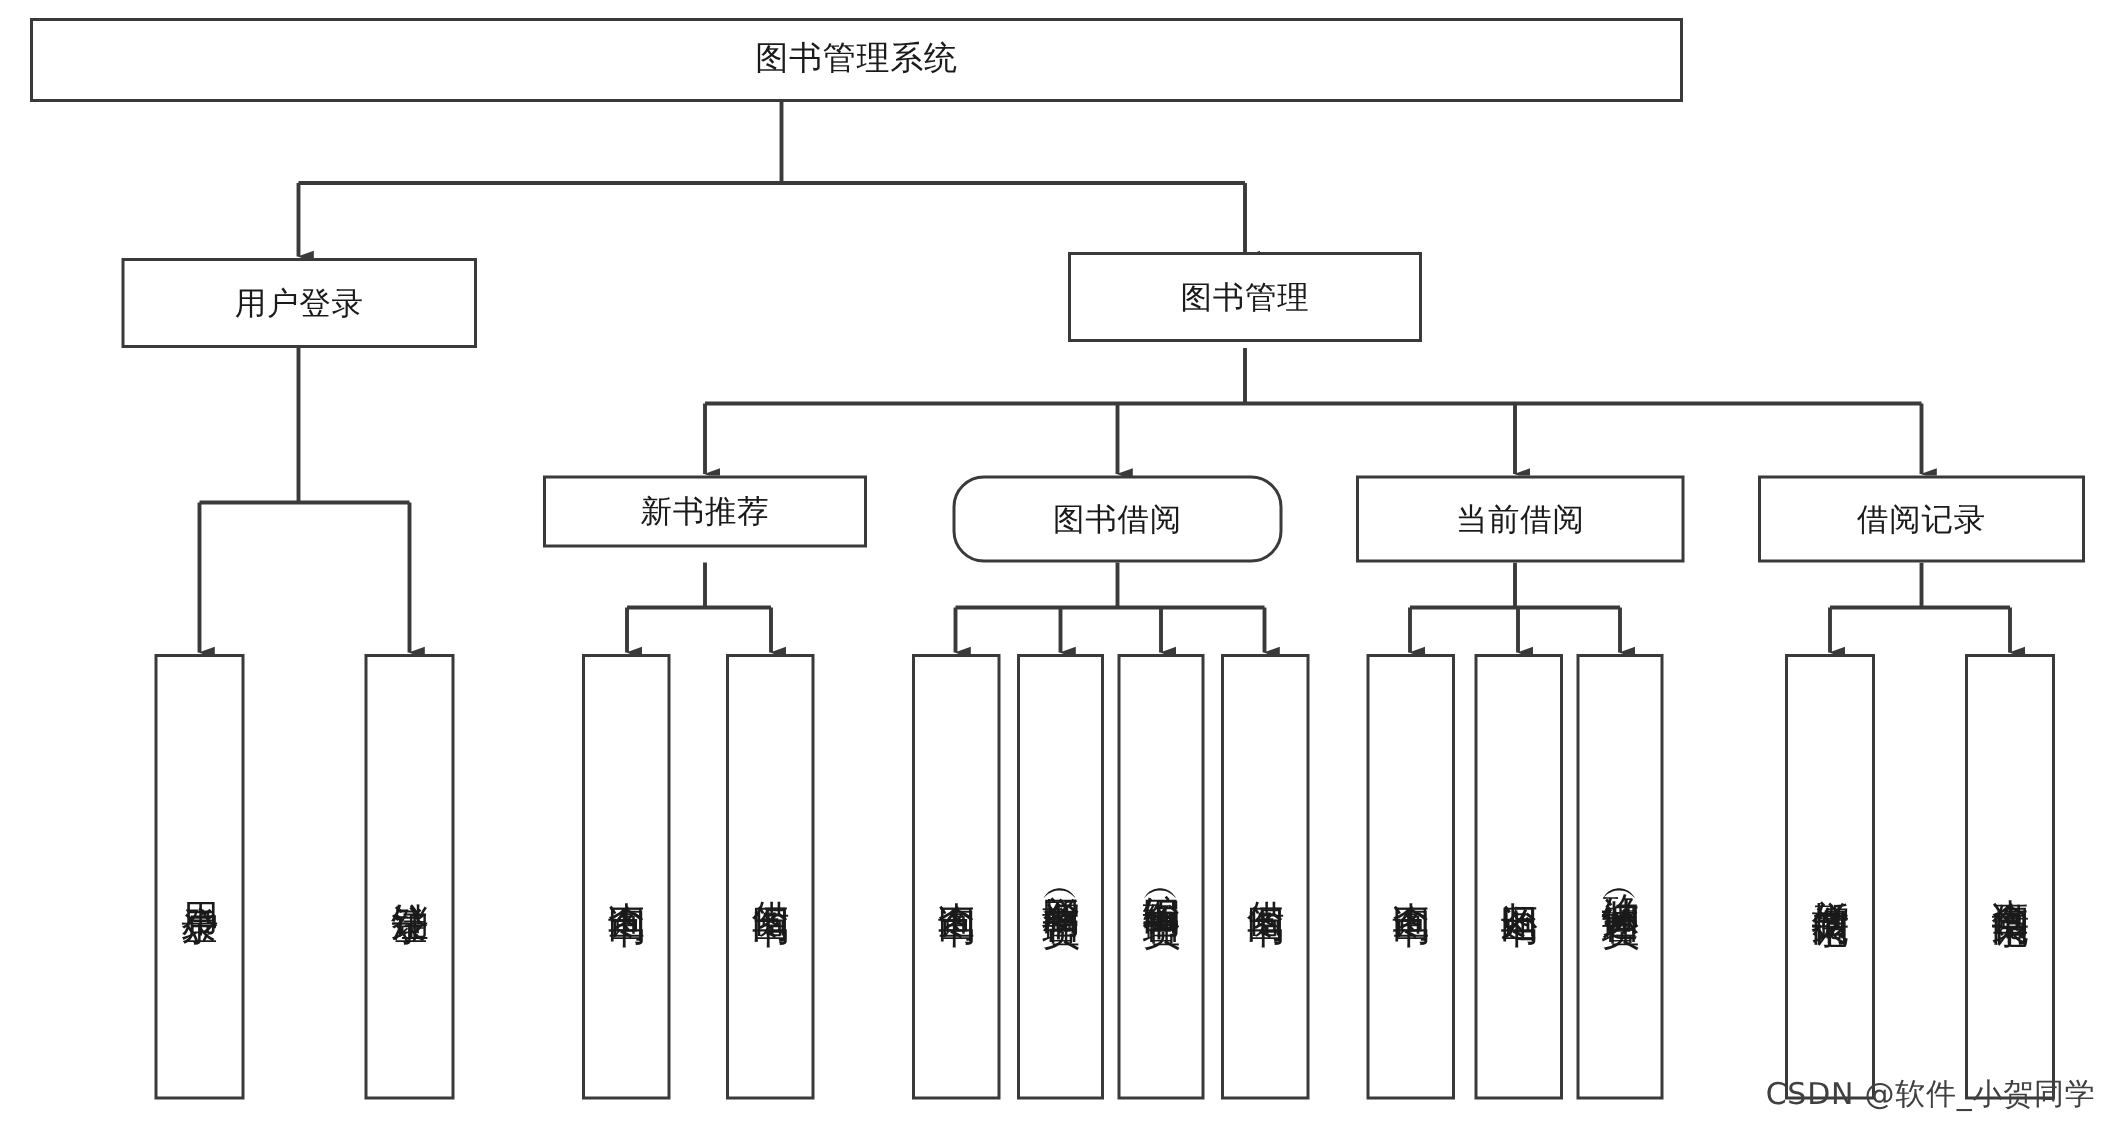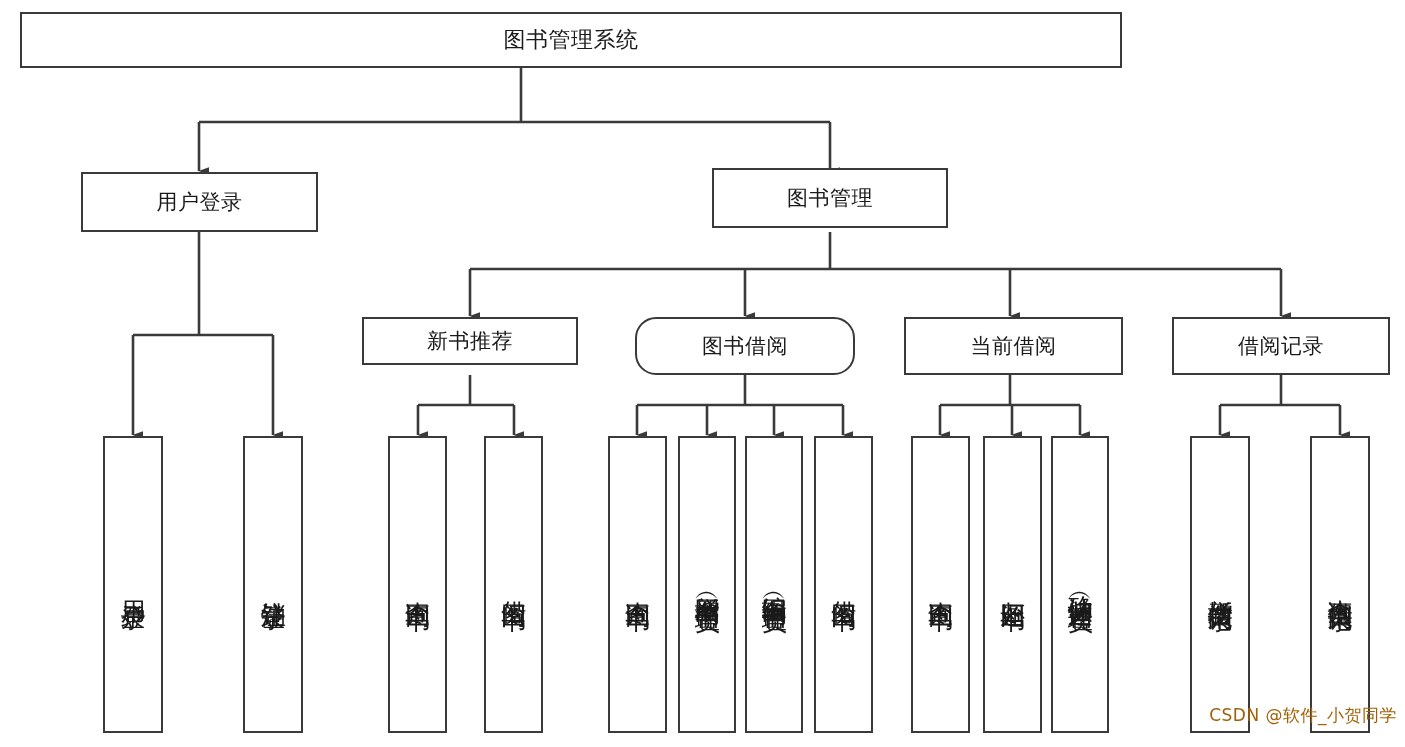--- a/index.html
+++ b/index.html
@@ -61,23 +61,23 @@
     text-orientation: upright;
     font-size: 25px;
     line-height: 1.02;
     letter-spacing: 2px;
     white-space: nowrap;
     max-height: 286px;
   }
   #watermark {
     position: absolute;
     right: 8px;
-    bottom: 20px;
-    font-size: 17px;
-    color: #a16207;
+    bottom: 4px;
+    font-size: 20px;
+    color: #404040;
     letter-spacing: 0.5px;
     white-space: nowrap;
     user-select: none;
   }
 </style>
 </head>
 <body>
 
 <div id="diagram-root">
 

